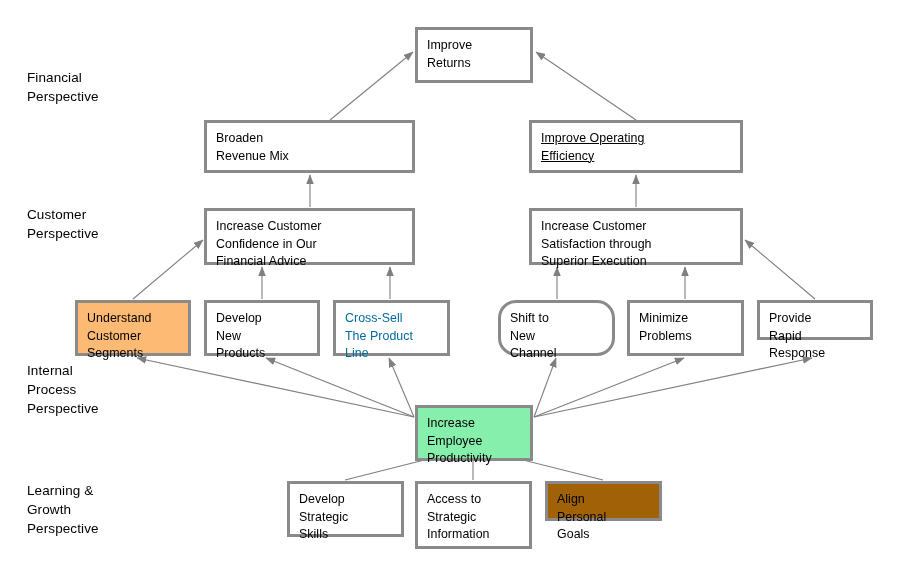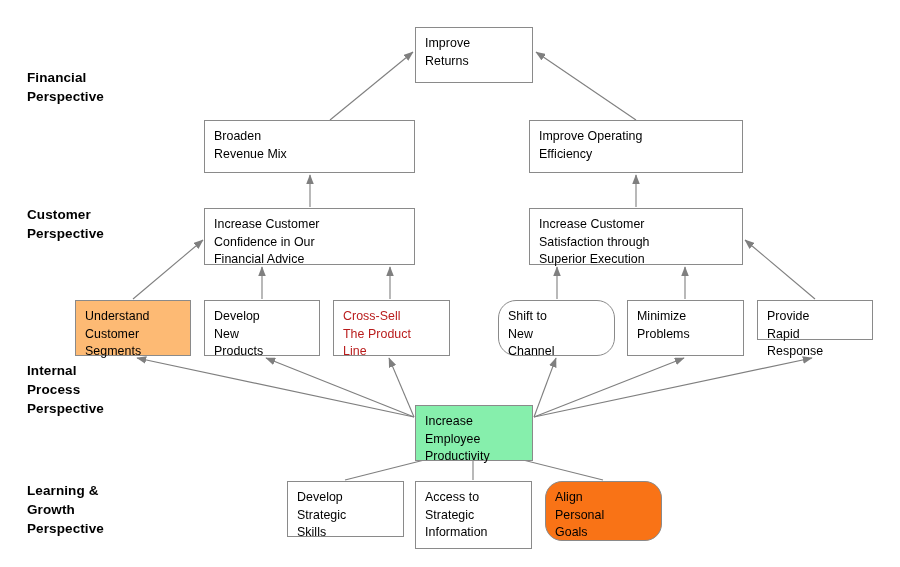--- a/index.html
+++ b/index.html
@@ -18,30 +18,30 @@
   #diagram-svg {
     position: absolute;
     top: 0;
     left: 0;
     width: 900px;
     height: 567px;
   }
   .perspective-label {
     position: absolute;
     font-size: 13.5px;
-    font-weight: bold;
+    font-weight: normal;
     color: #000000;
     line-height: 1.42;
     white-space: pre-line;
     letter-spacing: 0.1px;
   }
   .node-box {
     position: absolute;
     box-sizing: border-box;
-    border: 1px solid #15803d;
+    border: 3px solid #15803d;
     background: #ffffff;
     color: #000000;
     font-size: 12.4px;
     line-height: 1.42;
     white-space: pre-line;
     padding: 7px 0 0 9px;
     letter-spacing: 0.05px;
   }
 </style>
 </head>
@@ -88,52 +88,52 @@
 Perspective</div>
       <div class="perspective-label" style="left: 27px; top: 481px;">Learning &amp;
 Growth
 Perspective</div>
     </div>
   <div id="node-layer">
       <div class="node-box" style="left: 415px; top: 27px; width: 118px; height: 56px; border-color: rgb(138, 138, 138); background: rgb(255, 255, 255); color: rgb(0, 0, 0);">Improve
 Returns</div>
       <div class="node-box" style="left: 204px; top: 120px; width: 211px; height: 53px; border-color: rgb(138, 138, 138); background: rgb(255, 255, 255); color: rgb(0, 0, 0);">Broaden
 Revenue Mix</div>
-      <div class="node-box" style="left: 529px; top: 120px; width: 214px; height: 53px; border-color: rgb(138, 138, 138); background: rgb(255, 255, 255); color: rgb(0, 0, 0);">Improve Operating
+      <div class="node-box" style="left: 529px; top: 120px; width: 214px; height: 53px; border-color: rgb(138, 138, 138); background: rgb(255, 255, 255); color: rgb(0, 0, 0); text-decoration: underline;">Improve Operating
 Efficiency</div>
       <div class="node-box" style="left: 204px; top: 208px; width: 211px; height: 57px; border-color: rgb(138, 138, 138); background: rgb(255, 255, 255); color: rgb(0, 0, 0);">Increase Customer
 Confidence in Our
 Financial Advice</div>
       <div class="node-box" style="left: 529px; top: 208px; width: 214px; height: 57px; border-color: rgb(138, 138, 138); background: rgb(255, 255, 255); color: rgb(0, 0, 0);">Increase Customer
 Satisfaction through
 Superior Execution</div>
       <div class="node-box" style="left: 75px; top: 300px; width: 116px; height: 56px; border-color: rgb(138, 138, 138); background: #fdba74; color: rgb(0, 0, 0);">Understand
 Customer
 Segments</div>
       <div class="node-box" style="left: 204px; top: 300px; width: 116px; height: 56px; border-color: rgb(138, 138, 138); background: rgb(255, 255, 255); color: rgb(0, 0, 0);">Develop
 New
 Products</div>
-      <div class="node-box" style="left: 333px; top: 300px; width: 117px; height: 56px; border-color: rgb(138, 138, 138); background: rgb(255, 255, 255); color: #b91c1c;">Cross-Sell
+      <div class="node-box" style="left: 333px; top: 300px; width: 117px; height: 56px; border-color: rgb(138, 138, 138); background: rgb(255, 255, 255); color: #0369a1;">Cross-Sell
 The Product
 Line</div>
       <div class="node-box" style="left: 498px; top: 300px; width: 117px; height: 56px; border-color: rgb(138, 138, 138); background: rgb(255, 255, 255); color: rgb(0, 0, 0); border-radius: 18px;">Shift to
 New
 Channel</div>
       <div class="node-box" style="left: 627px; top: 300px; width: 117px; height: 56px; border-color: rgb(138, 138, 138); background: rgb(255, 255, 255); color: rgb(0, 0, 0);">Minimize
 Problems</div>
       <div class="node-box" style="left: 757px; top: 300px; width: 116px; height: 40px; border-color: rgb(138, 138, 138); background: rgb(255, 255, 255); color: rgb(0, 0, 0);">Provide
 Rapid
 Response</div>
       <div class="node-box" style="left: 415px; top: 391px; width: 118px; height: 56px; border-color: rgb(138, 138, 138); background: #86efac; color: rgb(0, 0, 0); margin-top: 14px;">Increase
 Employee
 Productivity</div>
       <div class="node-box" style="left: 287px; top: 481px; width: 117px; height: 56px; border-color: rgb(138, 138, 138); background: rgb(255, 255, 255); color: rgb(0, 0, 0);">Develop
 Strategic
 Skills</div>
       <div class="node-box" style="left: 415px; top: 481px; width: 117px; height: 68px; border-color: rgb(138, 138, 138); background: rgb(255, 255, 255); color: rgb(0, 0, 0);">Access to
 Strategic
 Information</div>
-      <div class="node-box" style="left: 545px; top: 481px; width: 117px; height: 60px; border-color: rgb(138, 138, 138); background: #f97316; color: rgb(0, 0, 0); border-radius: 17px;">Align
+      <div class="node-box" style="left: 545px; top: 481px; width: 117px; height: 40px; border-color: rgb(138, 138, 138); background: #a16207; color: rgb(0, 0, 0);">Align
 Personal
 Goals</div>
     </div>
 
 </div>
 
 </body></html>

